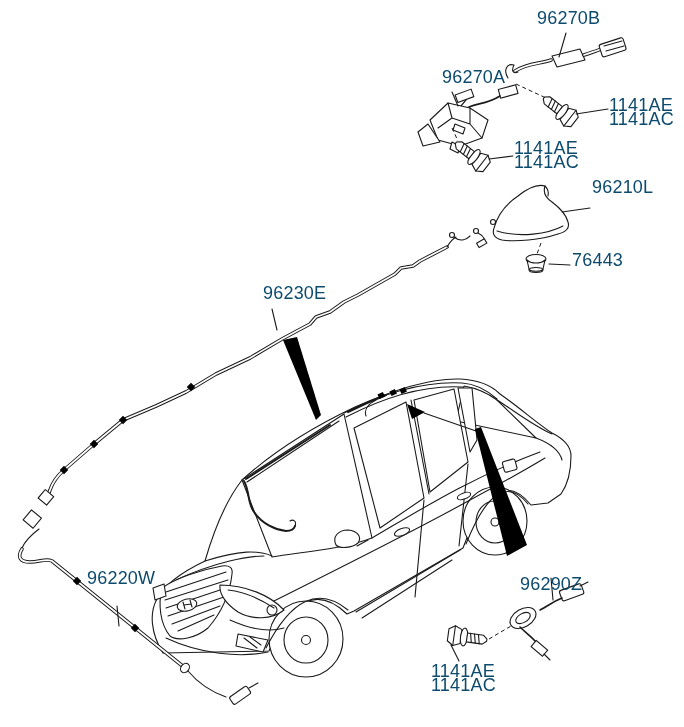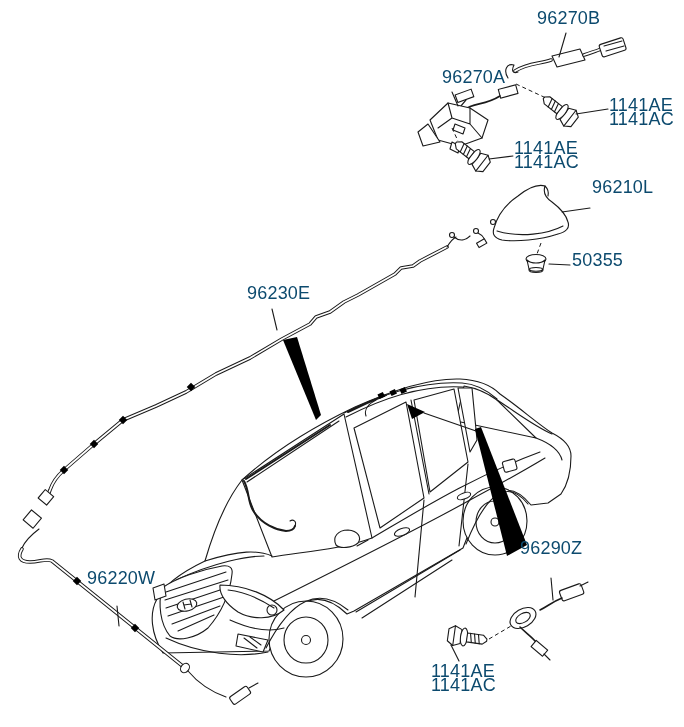--- a/index.html
+++ b/index.html
@@ -280,23 +280,23 @@
     <div>1141AE</div>
     <div>1141AC</div>
   </div>
 
   <div class="plabel" style="left:514px;top:142px">
     <div>1141AE</div>
     <div>1141AC</div>
   </div>
 
   <div class="plabel" style="left:592px;top:181px">96210L</div>
-  <div class="plabel" style="left:572px;top:254px">50355</div>
-  <div class="plabel" style="left:247px;top:287px">96230E</div>
+  <div class="plabel" style="left:572px;top:254px">76443</div>
+  <div class="plabel" style="left:263px;top:287px">96230E</div>
   <div class="plabel" style="left:87px;top:572px">96220W</div>
-  <div class="plabel" style="left:520px;top:542px">96290Z</div>
+  <div class="plabel" style="left:520px;top:578px">96290Z</div>
 
   <div class="plabel" style="left:431px;top:665px">
     <div>1141AE</div>
     <div>1141AC</div>
   </div>
 
 </div>
 
 </body></html>

